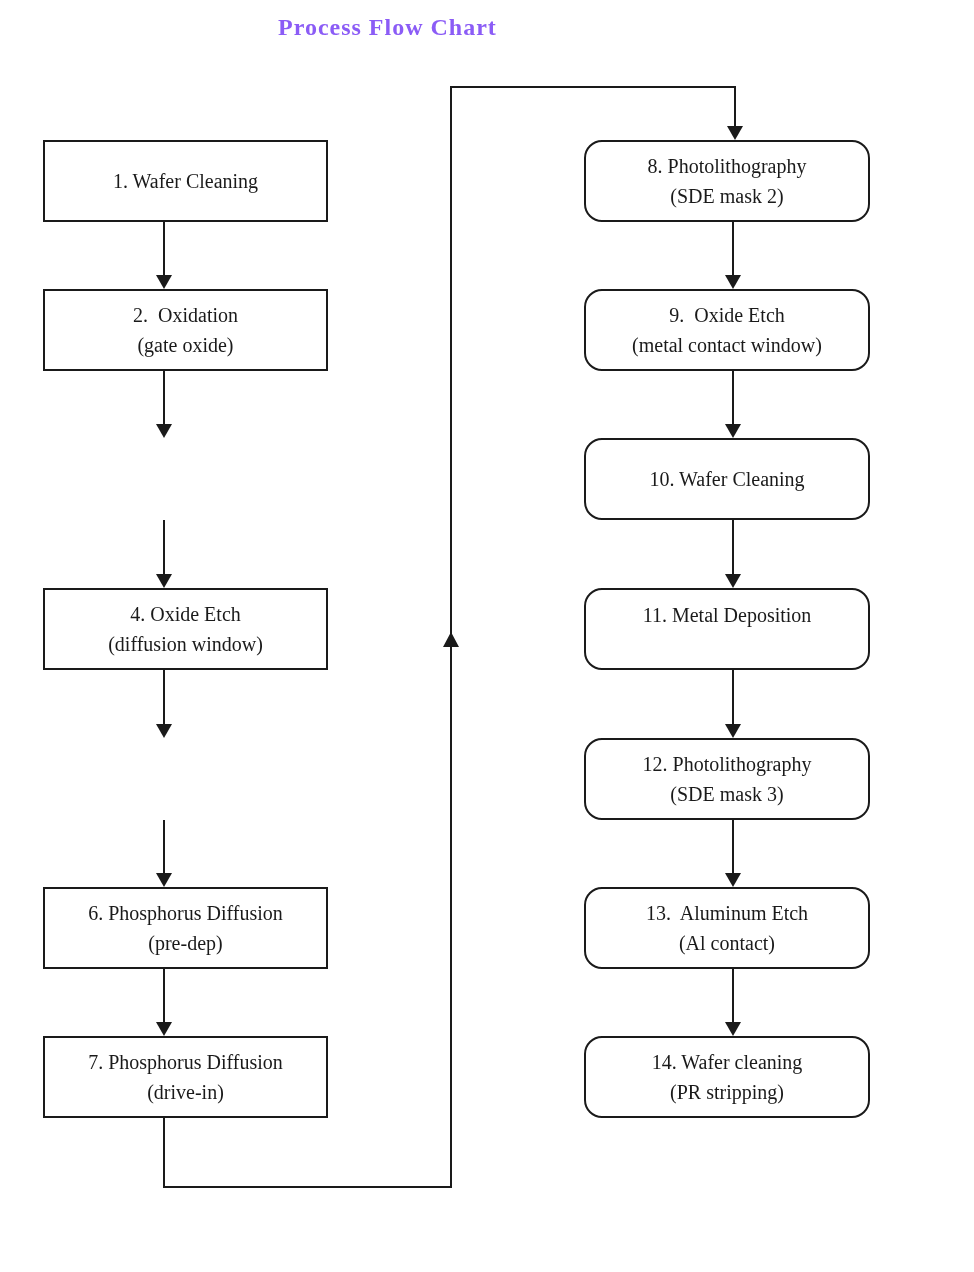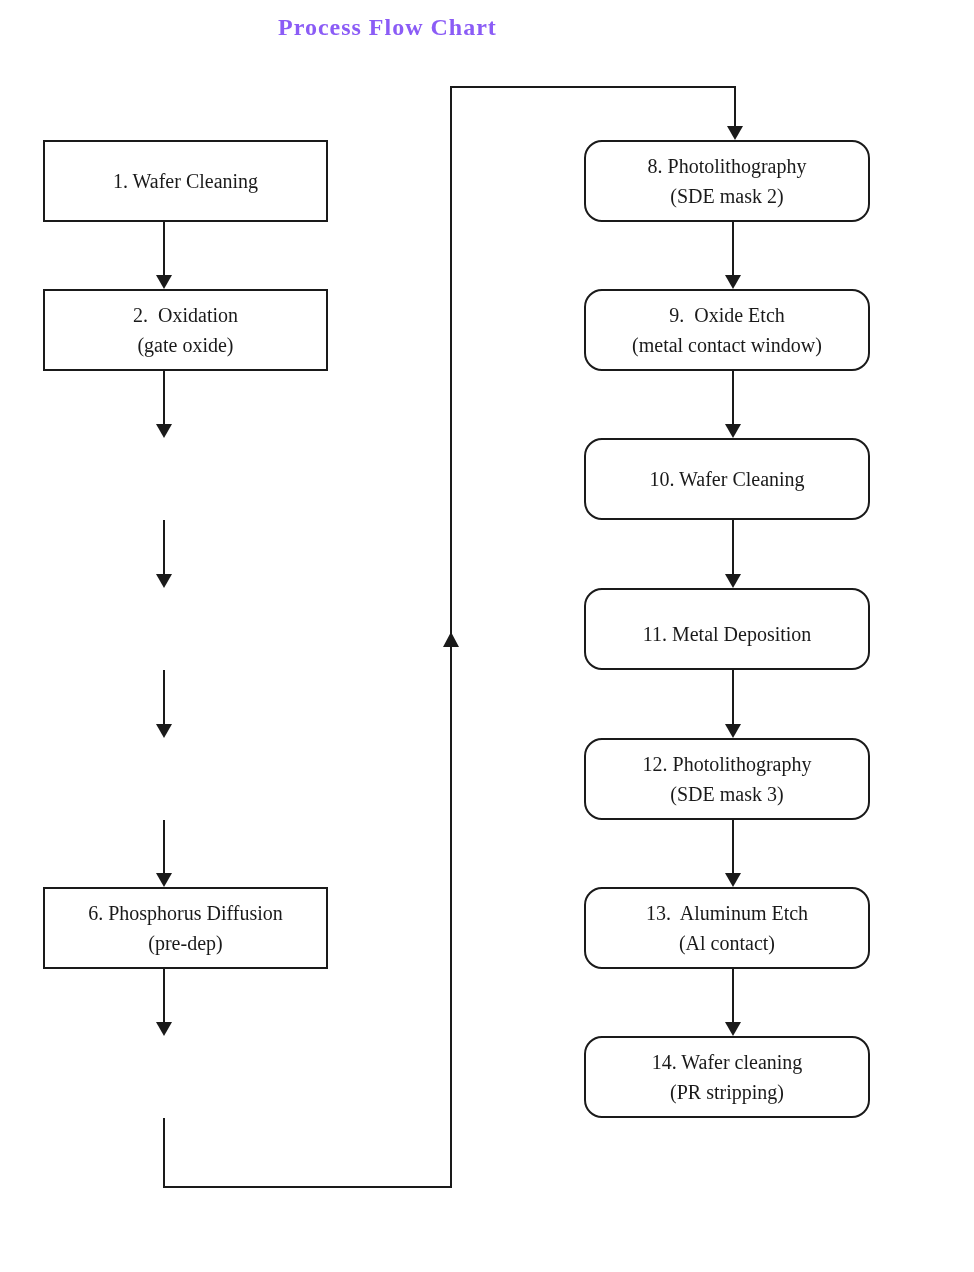--- a/index.html
+++ b/index.html
@@ -43,21 +43,21 @@
   .col-left  { left: 43px;  width: 285px; align-items: center; }
   .col-right { left: 584px; width: 286px; border-radius: 18px; }
   .r1 { top: 140px; }
   .r2 { top: 289px; }
   .r3 { top: 438px; }
   .r4 { top: 588px; }
   .r5 { top: 738px; }
   .r6 { top: 887px; }
   .r7 { top: 1036px; }
   .box .line { white-space: pre-wrap; }
-  .box.align-high { justify-content: center; padding-top: 10px; }
+  .box.align-high { justify-content: flex-start; padding-top: 10px; }
   #connector-layer {
     position: absolute;
     left: 0;
     top: 0;
     pointer-events: none;
   }
   #connector-layer line, #connector-layer path {
     stroke: #1a1a1a;
     stroke-width: 2;
     fill: none;
@@ -75,23 +75,31 @@
   <div class="chart-title">Process Flow Chart</div>
 
   <div class="box col-left r1">
     <div class="line">1. Wafer Cleaning</div>
     <div class="line"></div>
   </div>
   <div class="box col-left r2">
     <div class="line">2.  Oxidation</div>
     <div class="line">(gate oxide)</div>
   </div>
+  <div class="box col-left r4">
+    <div class="line">4. Oxide Etch</div>
+    <div class="line">(diffusion window)</div>
+  </div>
   <div class="box col-left r6">
     <div class="line">6. Phosphorus Diffusion</div>
     <div class="line">(pre-dep)</div>
+  </div>
+  <div class="box col-left r7">
+    <div class="line">7. Phosphorus Diffusion</div>
+    <div class="line">(drive-in)</div>
   </div>
 
   <div class="box col-right r1">
     <div class="line">8. Photolithography</div>
     <div class="line">(SDE mask 2)</div>
   </div>
   <div class="box col-right r2">
     <div class="line">9.  Oxide Etch</div>
     <div class="line">(metal contact window)</div>
   </div>

